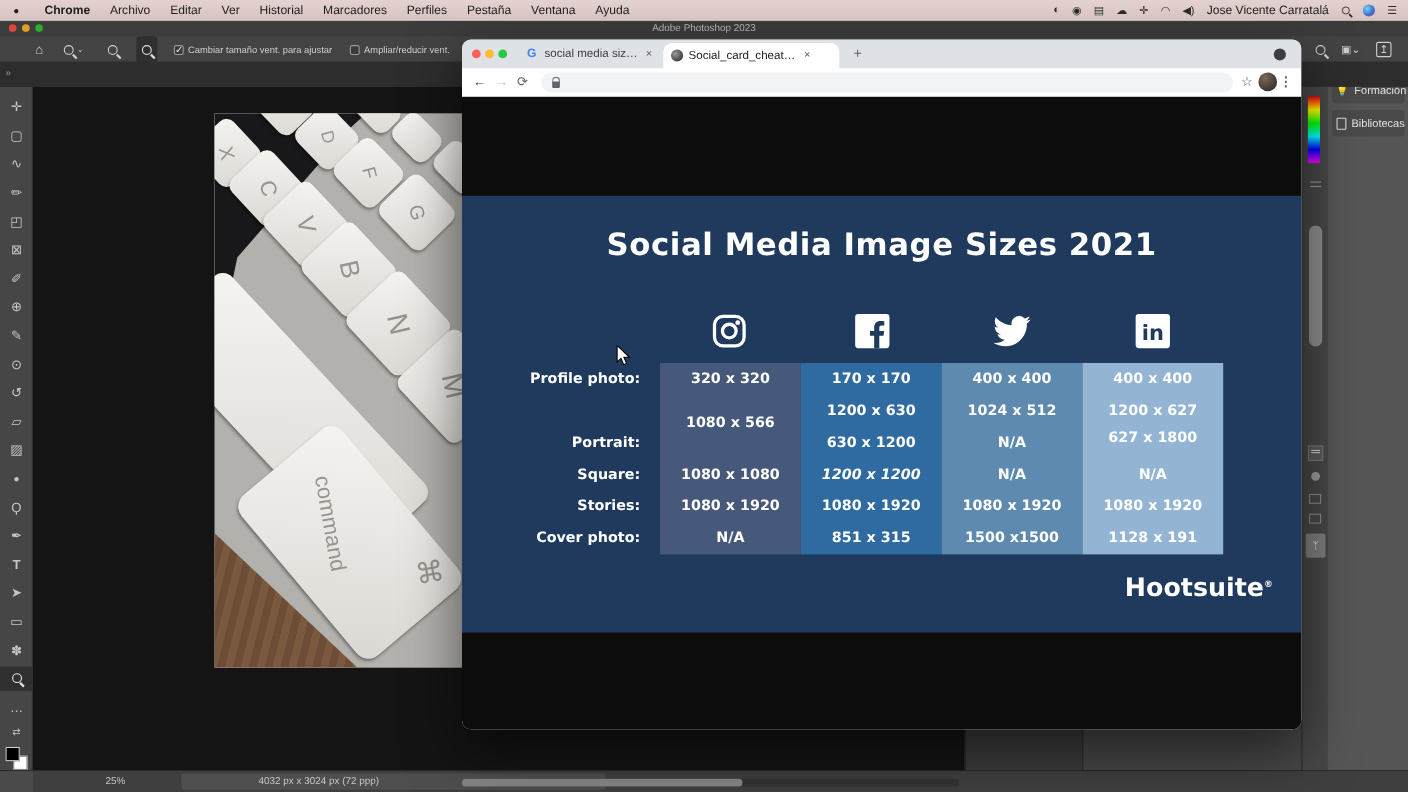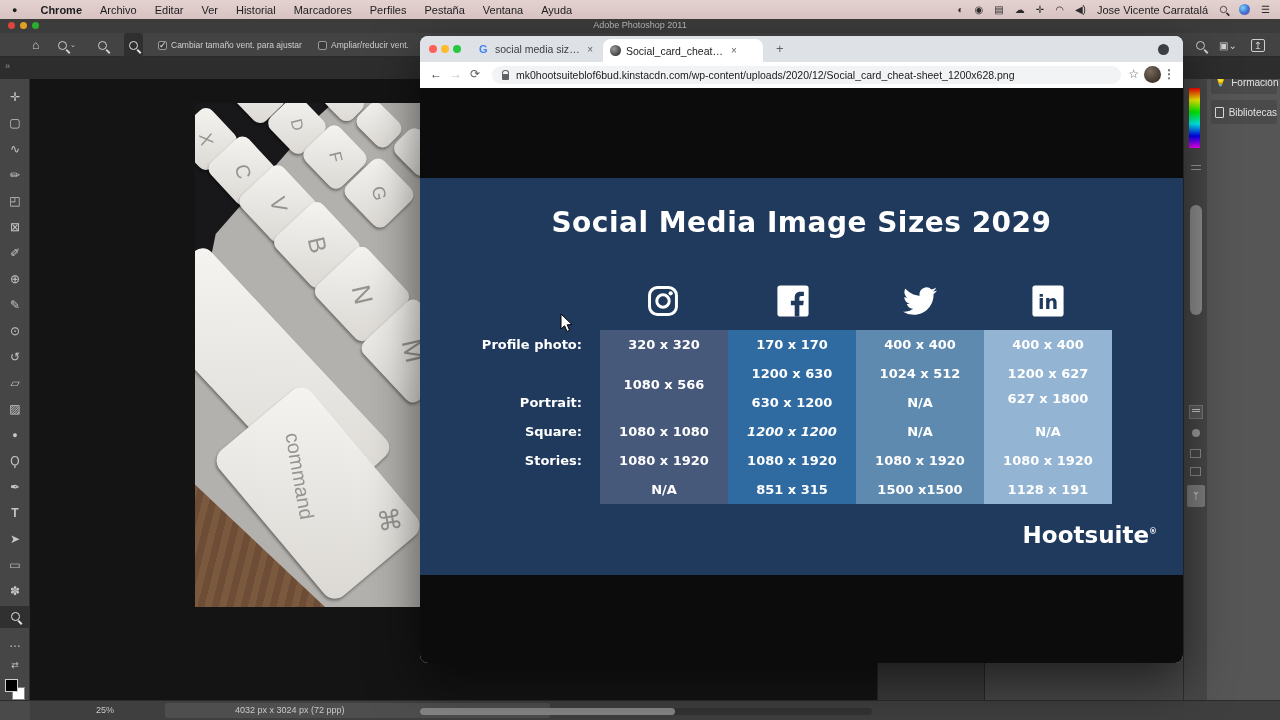--- a/index.html
+++ b/index.html
@@ -150,21 +150,21 @@
     <span class="mag" style="color:#2b2b2b; transform:scale(.8);"></span>
     <span class="siri-dot"></span>
     <span class="sicon">☰</span>
   </span>
 </div>
 
 <div class="ps-titlebar">
   <span class="tlight" style="left:8px; background:#e0443e;"></span>
   <span class="tlight" style="left:20px; background:#dea123;"></span>
   <span class="tlight" style="left:32px; background:#2dac2f;"></span>
-  <span>Adobe Photoshop 2011</span>
+  <span>Adobe Photoshop 2023</span>
 </div>
 
 <div class="ps-options">
   <span class="opt" style="left:32px; font-size:12px;">⌂</span>
   <span class="opt" style="left:58px;">
     <span class="mag" style="color:#cfcfcf;"></span>
       <span style="font-size:7px; margin-left:3px;">⌄</span>
   </span>
   <span class="opt" style="left:98px;">
     <span class="mag" style="color:#cfcfcf;"></span>
@@ -347,31 +347,30 @@
     <span style="position:absolute; left:356px; top:5px; font-size:13px; color:#5f6368;">+</span>
     <span style="position:absolute; right:14px; top:8px; width:11px; height:11px; border-radius:50%; background:#3c4043;"></span>
   </div>
 
   <div class="c-toolbar">
     <span class="nav-ic" style="left:10px; color:#3c4043;">←</span>
     <span class="nav-ic" style="left:30px; color:#bdc1c6;">→</span>
     <span class="nav-ic" style="left:50px;">⟳</span>
     <div class="omnibox">
       <span class="lock"></span>
-      <span style="overflow:hidden; white-space:nowrap;">mk0hootsuiteblof6bud.kinstacdn.com/wp-content/uploads/2020/12/Social_card_cheat-sheet_1200x628.png</span>
     </div>
     <span class="nav-ic" style="right:44px;">☆</span>
     <span style="position:absolute; right:22px; top:4px; width:17px; height:17px; border-radius:50%;
                  background:radial-gradient(circle at 35% 30%, #7a6a5a, #26201c);"></span>
     <span class="nav-ic" style="right:8px; font-weight:bold;">⋮</span>
   </div>
 
   <div class="c-content">
     <div class="sheet">
-      <div class="sheet-title">Social Media Image Sizes 2029</div>
+      <div class="sheet-title">Social Media Image Sizes 2021</div>
 
       <svg class="plat-icon" style="left:226px;" viewBox="0 0 24 24">
         <rect x="2.5" y="2.5" width="19" height="19" rx="5.5" fill="none" stroke="#fff" stroke-width="2.1"></rect>
         <circle cx="12" cy="12" r="4.4" fill="none" stroke="#fff" stroke-width="2.1"></circle>
         <circle cx="17.4" cy="6.6" r="1.5" fill="#fff"></circle>
       </svg>
       <svg class="plat-icon" style="left:356px;" viewBox="0 0 24 24">
         <rect x="1" y="1" width="22" height="22" rx="2" fill="#fff"></rect>
         <path d="M16.5 23v-8h2.7l.4-3.1h-3.1V9.9c0-.9.25-1.5 1.55-1.5h1.65V5.6c-.3-.04-1.3-.12-2.45-.12-2.4 0-4.05 1.46-4.05 4.15v2.27H10.5V15h2.7v8z" fill="#1f3a5d"></path>
       </svg>
@@ -385,20 +384,21 @@
 
       <div class="s-col" style="left:180px; background:#47597b;"></div>
       <div class="s-col" style="left:308px; background:#2f6ba0;"></div>
       <div class="s-col" style="left:436px; background:#5f8ab0;"></div>
       <div class="s-col" style="left:564px; background:#93b5d3;"></div>
 
       <div class="s-label" style="top:152px;">Profile photo:</div>
       <div class="s-label" style="top:210px;">Portrait:</div>
       <div class="s-label" style="top:239px;">Square:</div>
       <div class="s-label" style="top:268px;">Stories:</div>
+      <div class="s-label" style="top:297px;">Cover photo:</div>
 
       <div class="s-val" style="left:180px; top:152px;">320 x 320</div>
       <div class="s-val" style="left:308px; top:152px;">170 x 170</div>
       <div class="s-val" style="left:436px; top:152px;">400 x 400</div>
       <div class="s-val" style="left:564px; top:152px;">400 x 400</div>
 
       <div class="s-val" style="left:180px; top:192px;">1080 x 566</div>
       <div class="s-val" style="left:308px; top:181px;">1200 x 630</div>
       <div class="s-val" style="left:436px; top:181px;">1024 x 512</div>
       <div class="s-val" style="left:564px; top:181px;">1200 x 627</div>

